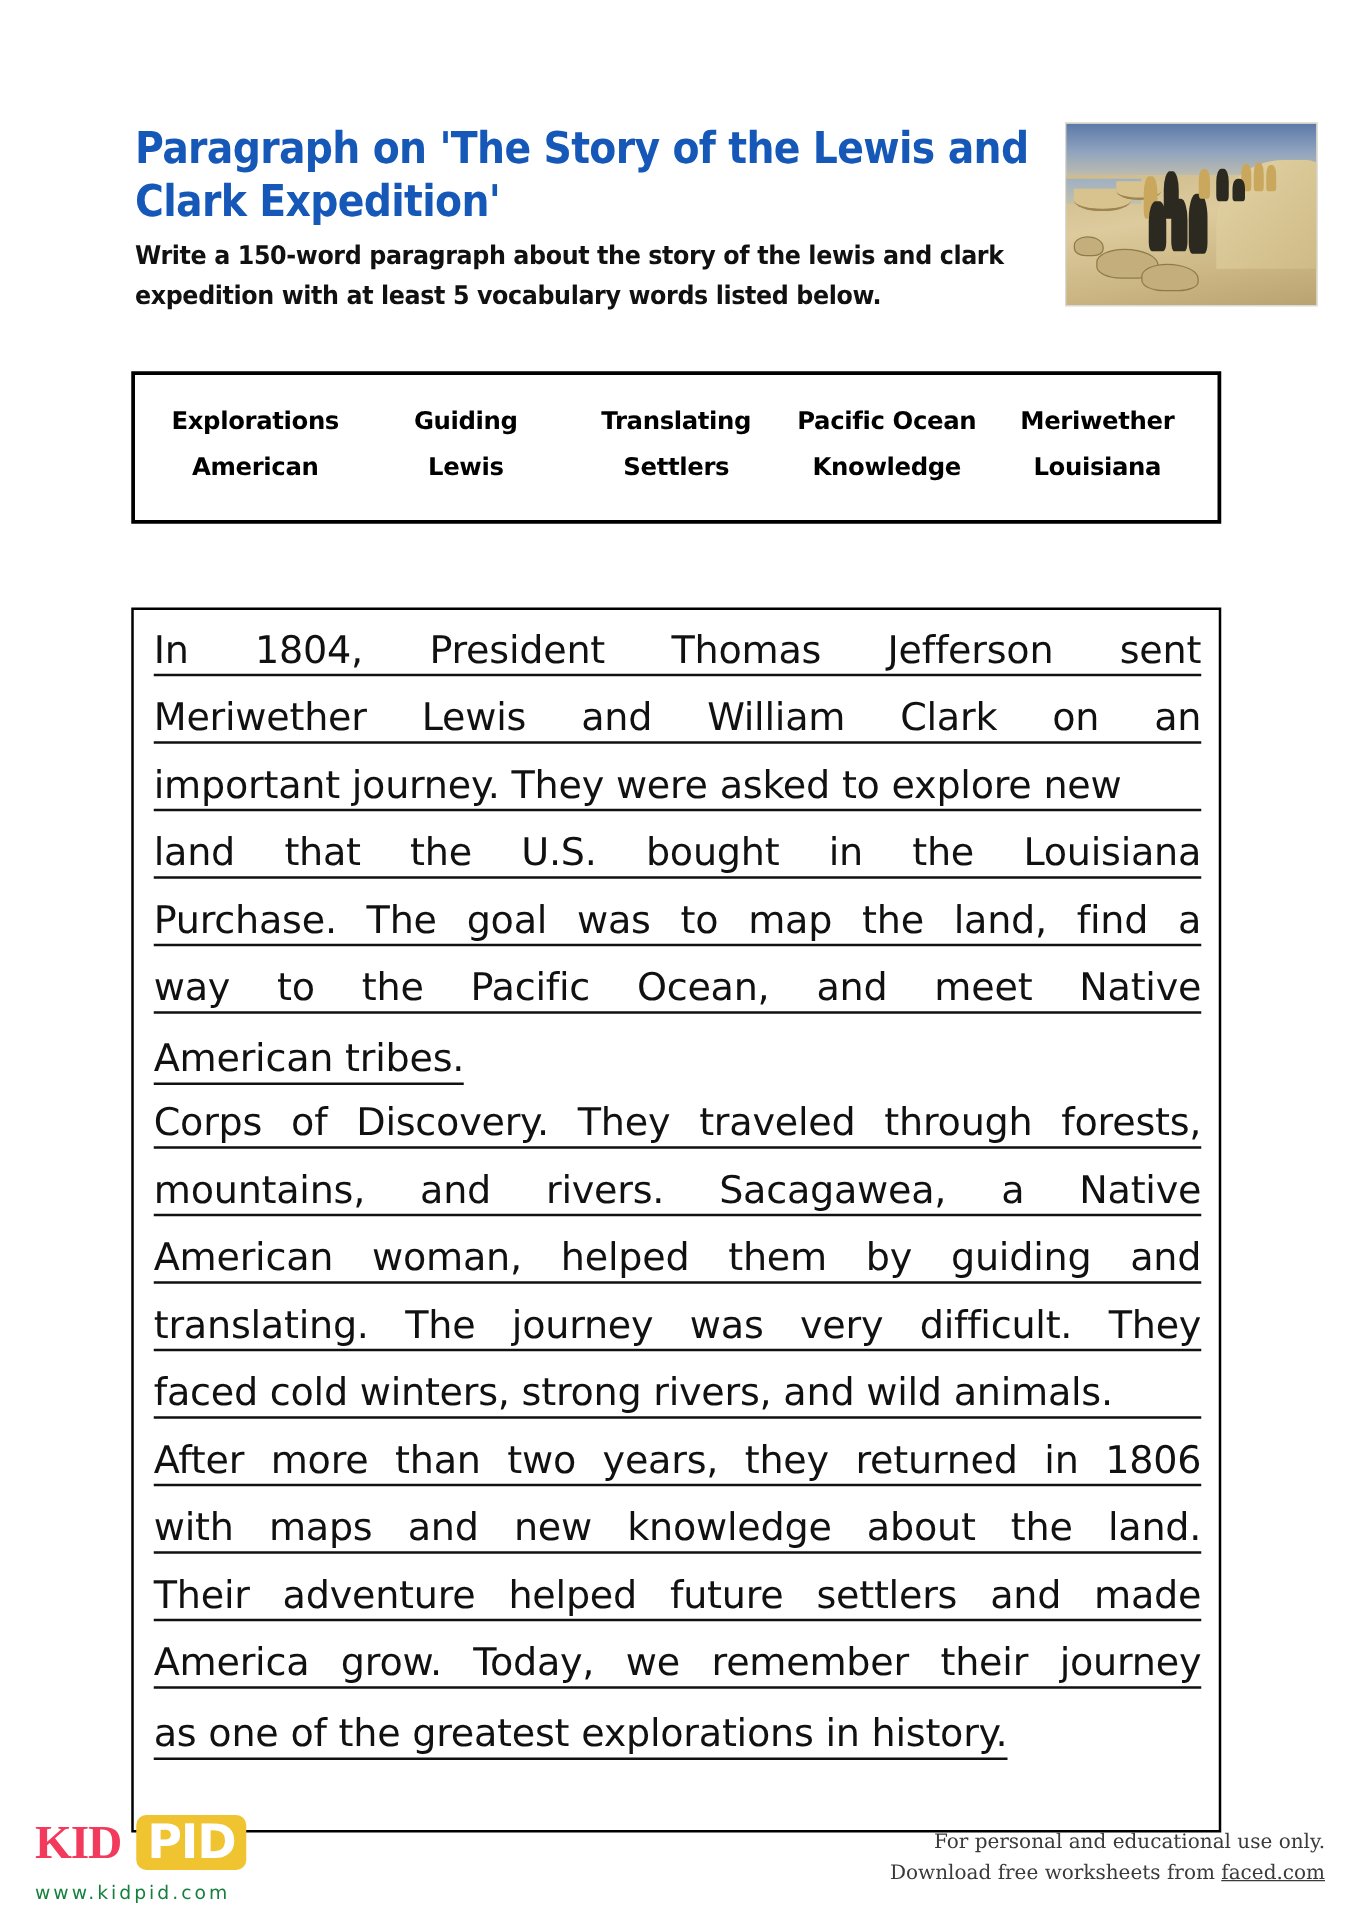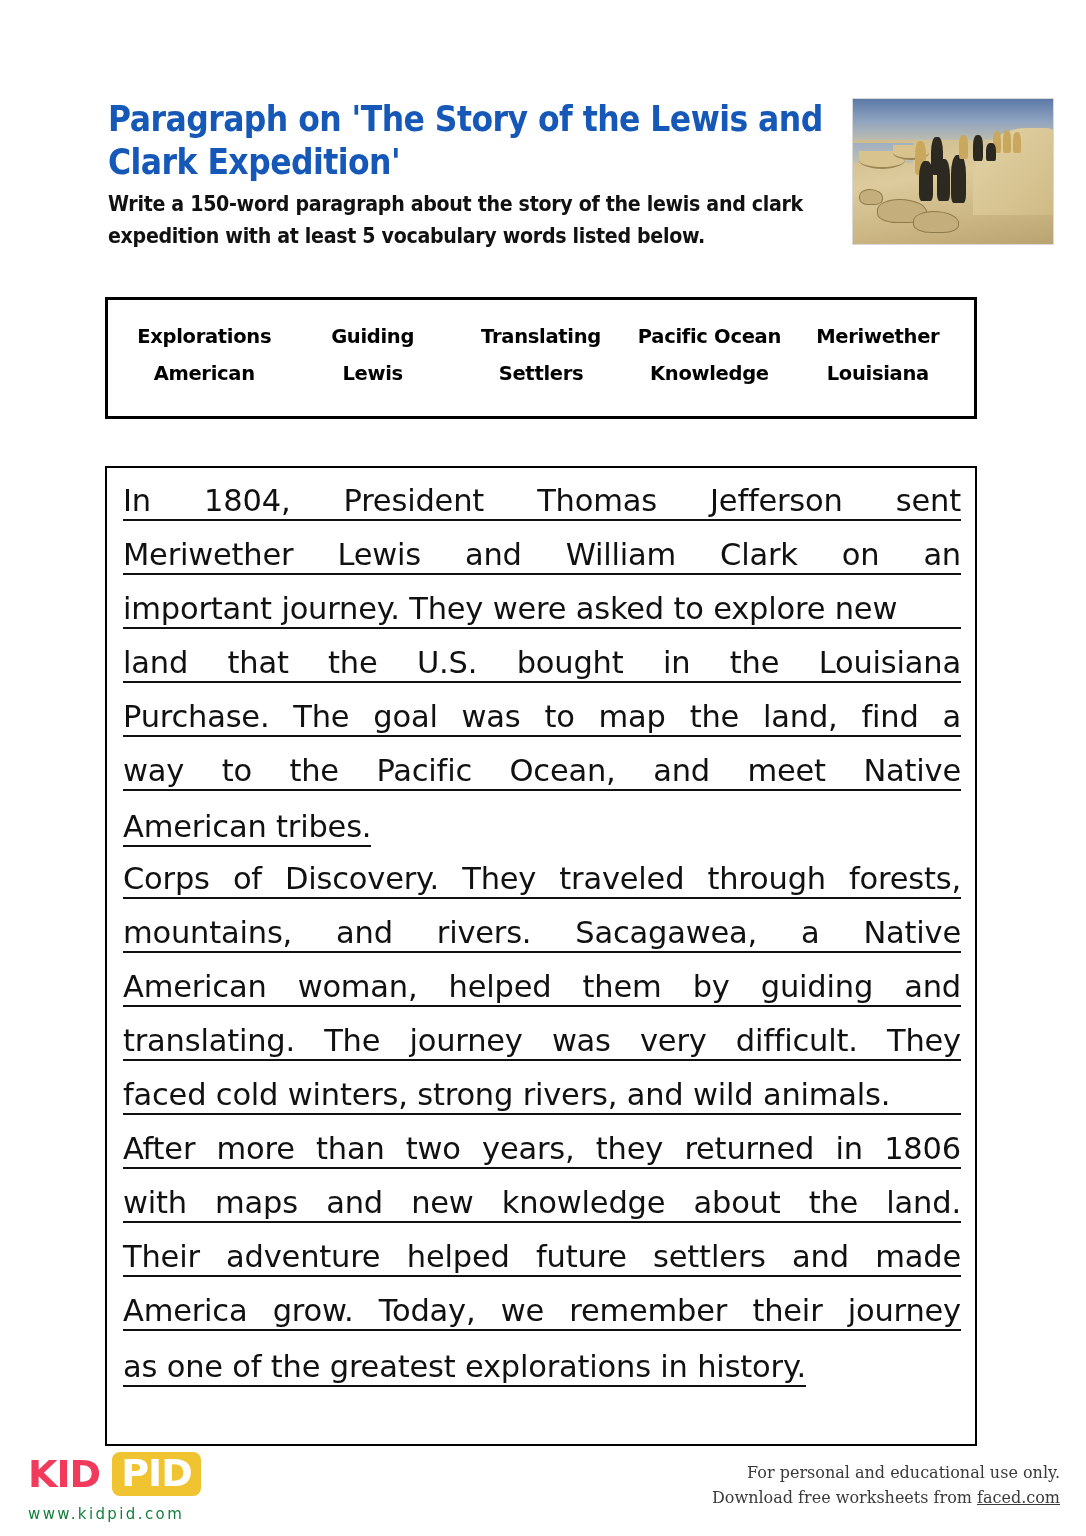--- a/index.html
+++ b/index.html
@@ -131,21 +131,21 @@
     font-weight: bold;
     color: #000000;
     letter-spacing: -0.3px;
     white-space: nowrap;
   }
 
   
   .answer-box {
     position: absolute;
     left: 105px;
-    top: 466px;
+    top: 486px;
     width: 872px;
     height: 980px;
     border: 2px solid #000000;
     box-sizing: border-box;
     padding: 14px 16px 17px 16px;
     overflow: hidden;
   }
   .answer-lines {
     font-family: "DejaVu Sans", sans-serif;
     font-size: 0;
@@ -190,20 +190,21 @@
     display: flex;
     align-items: center;
     font-family: "DejaVu Sans", sans-serif;
     font-weight: bold;
     font-size: 38px;
     line-height: 1;
     letter-spacing: -1px;
   }
   .logo-kid {
     color: #f23a5c;
+    font-family: Liberation Serif, serif;
   }
   .logo-pid {
     color: #ffffff;
     background: #f0c330;
     border-radius: 8px;
     padding: 2px 9px 4px 9px;
     margin-left: 12px;
   }
   .logo-url {
     font-family: "DejaVu Sans", sans-serif;

